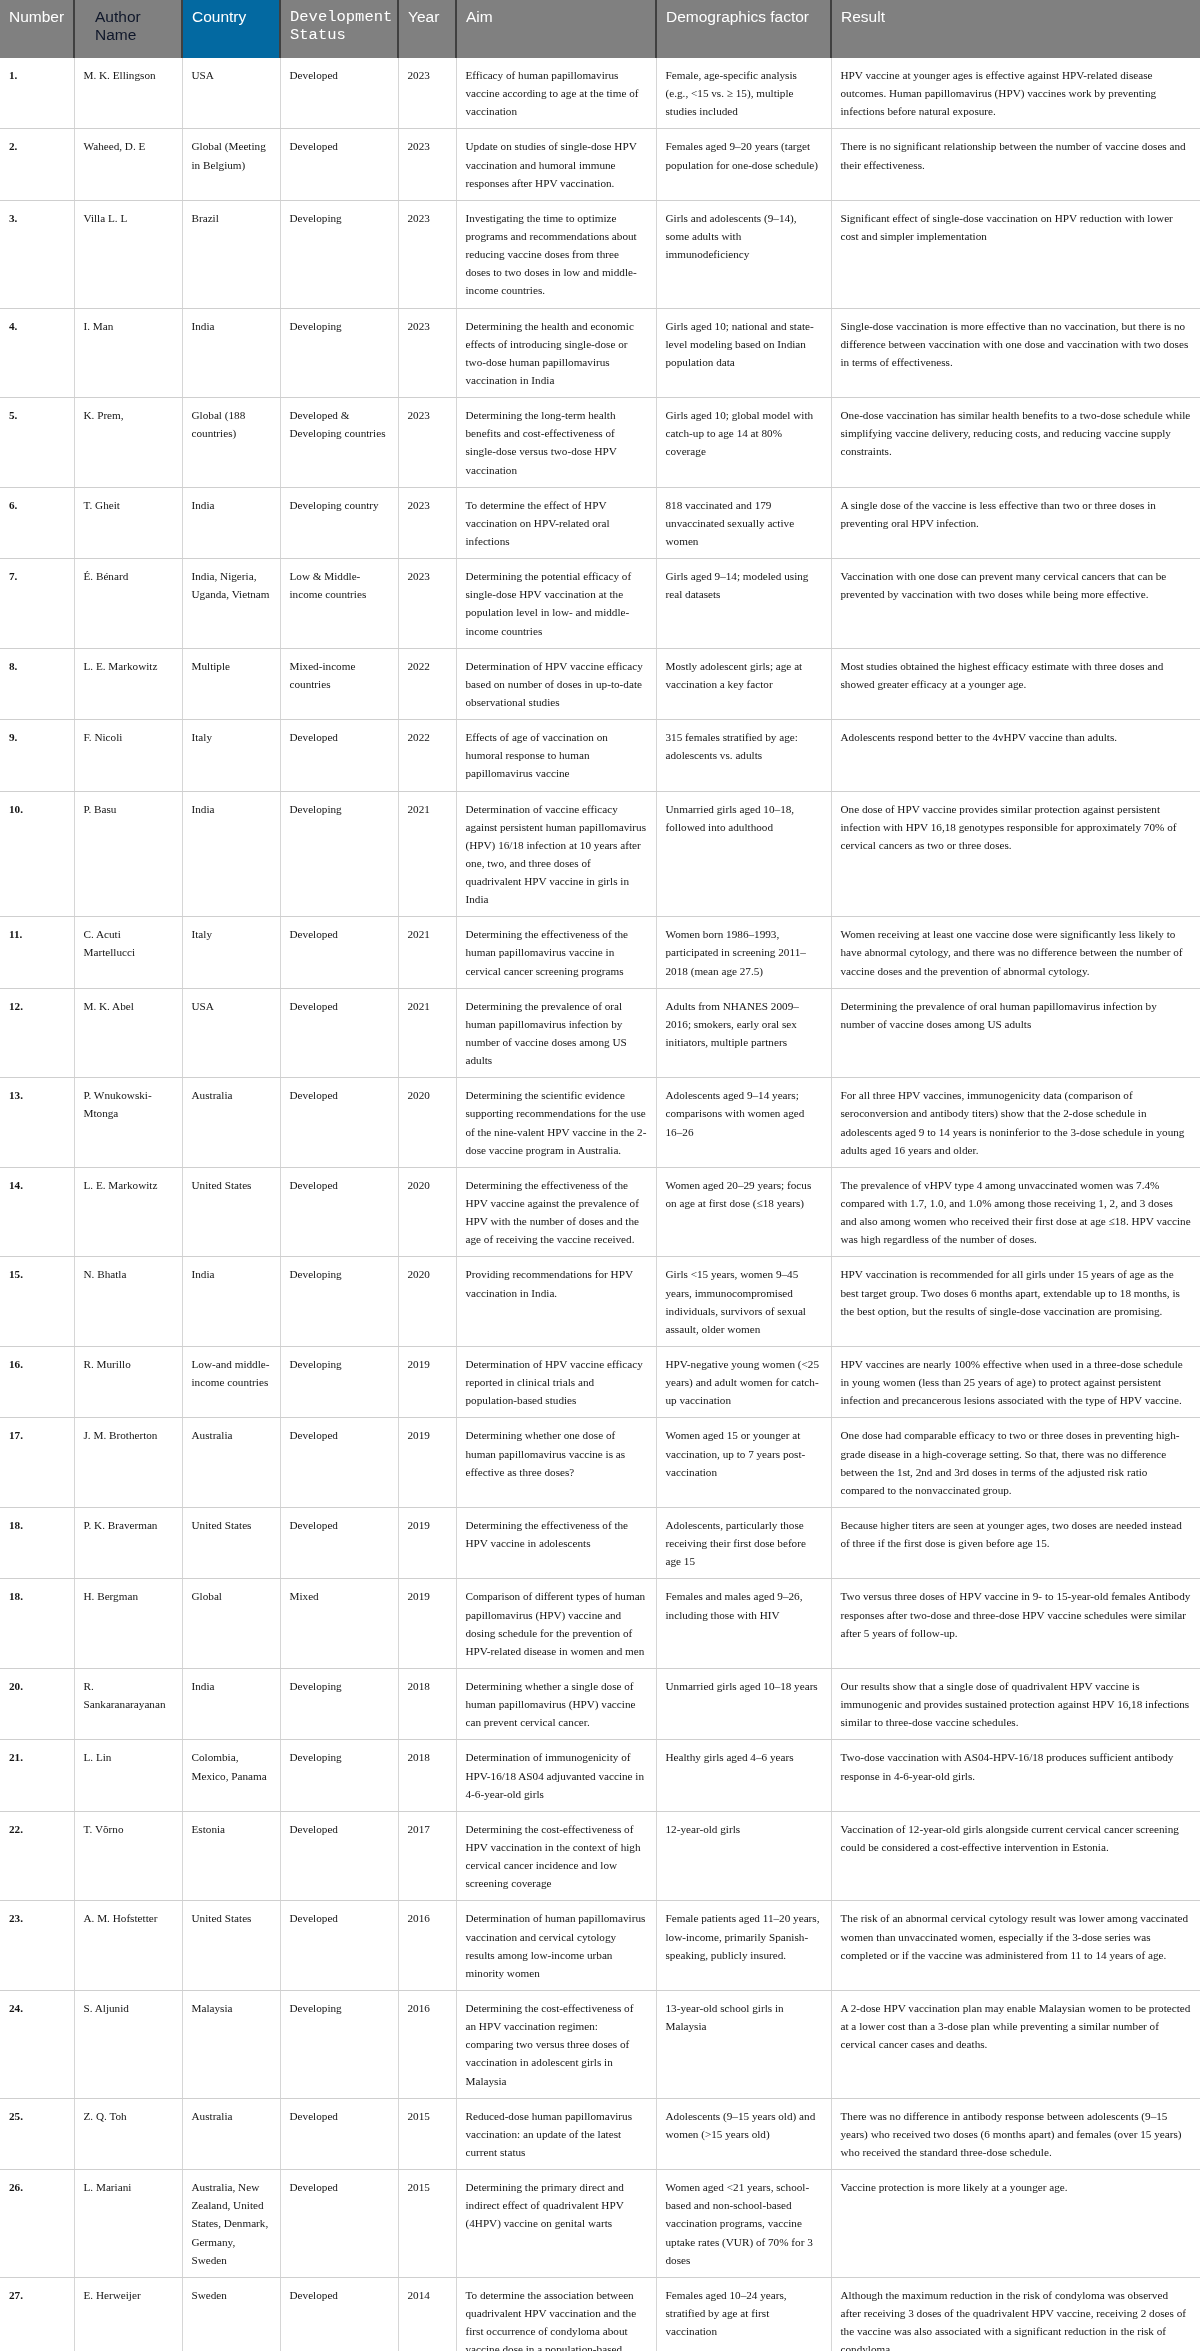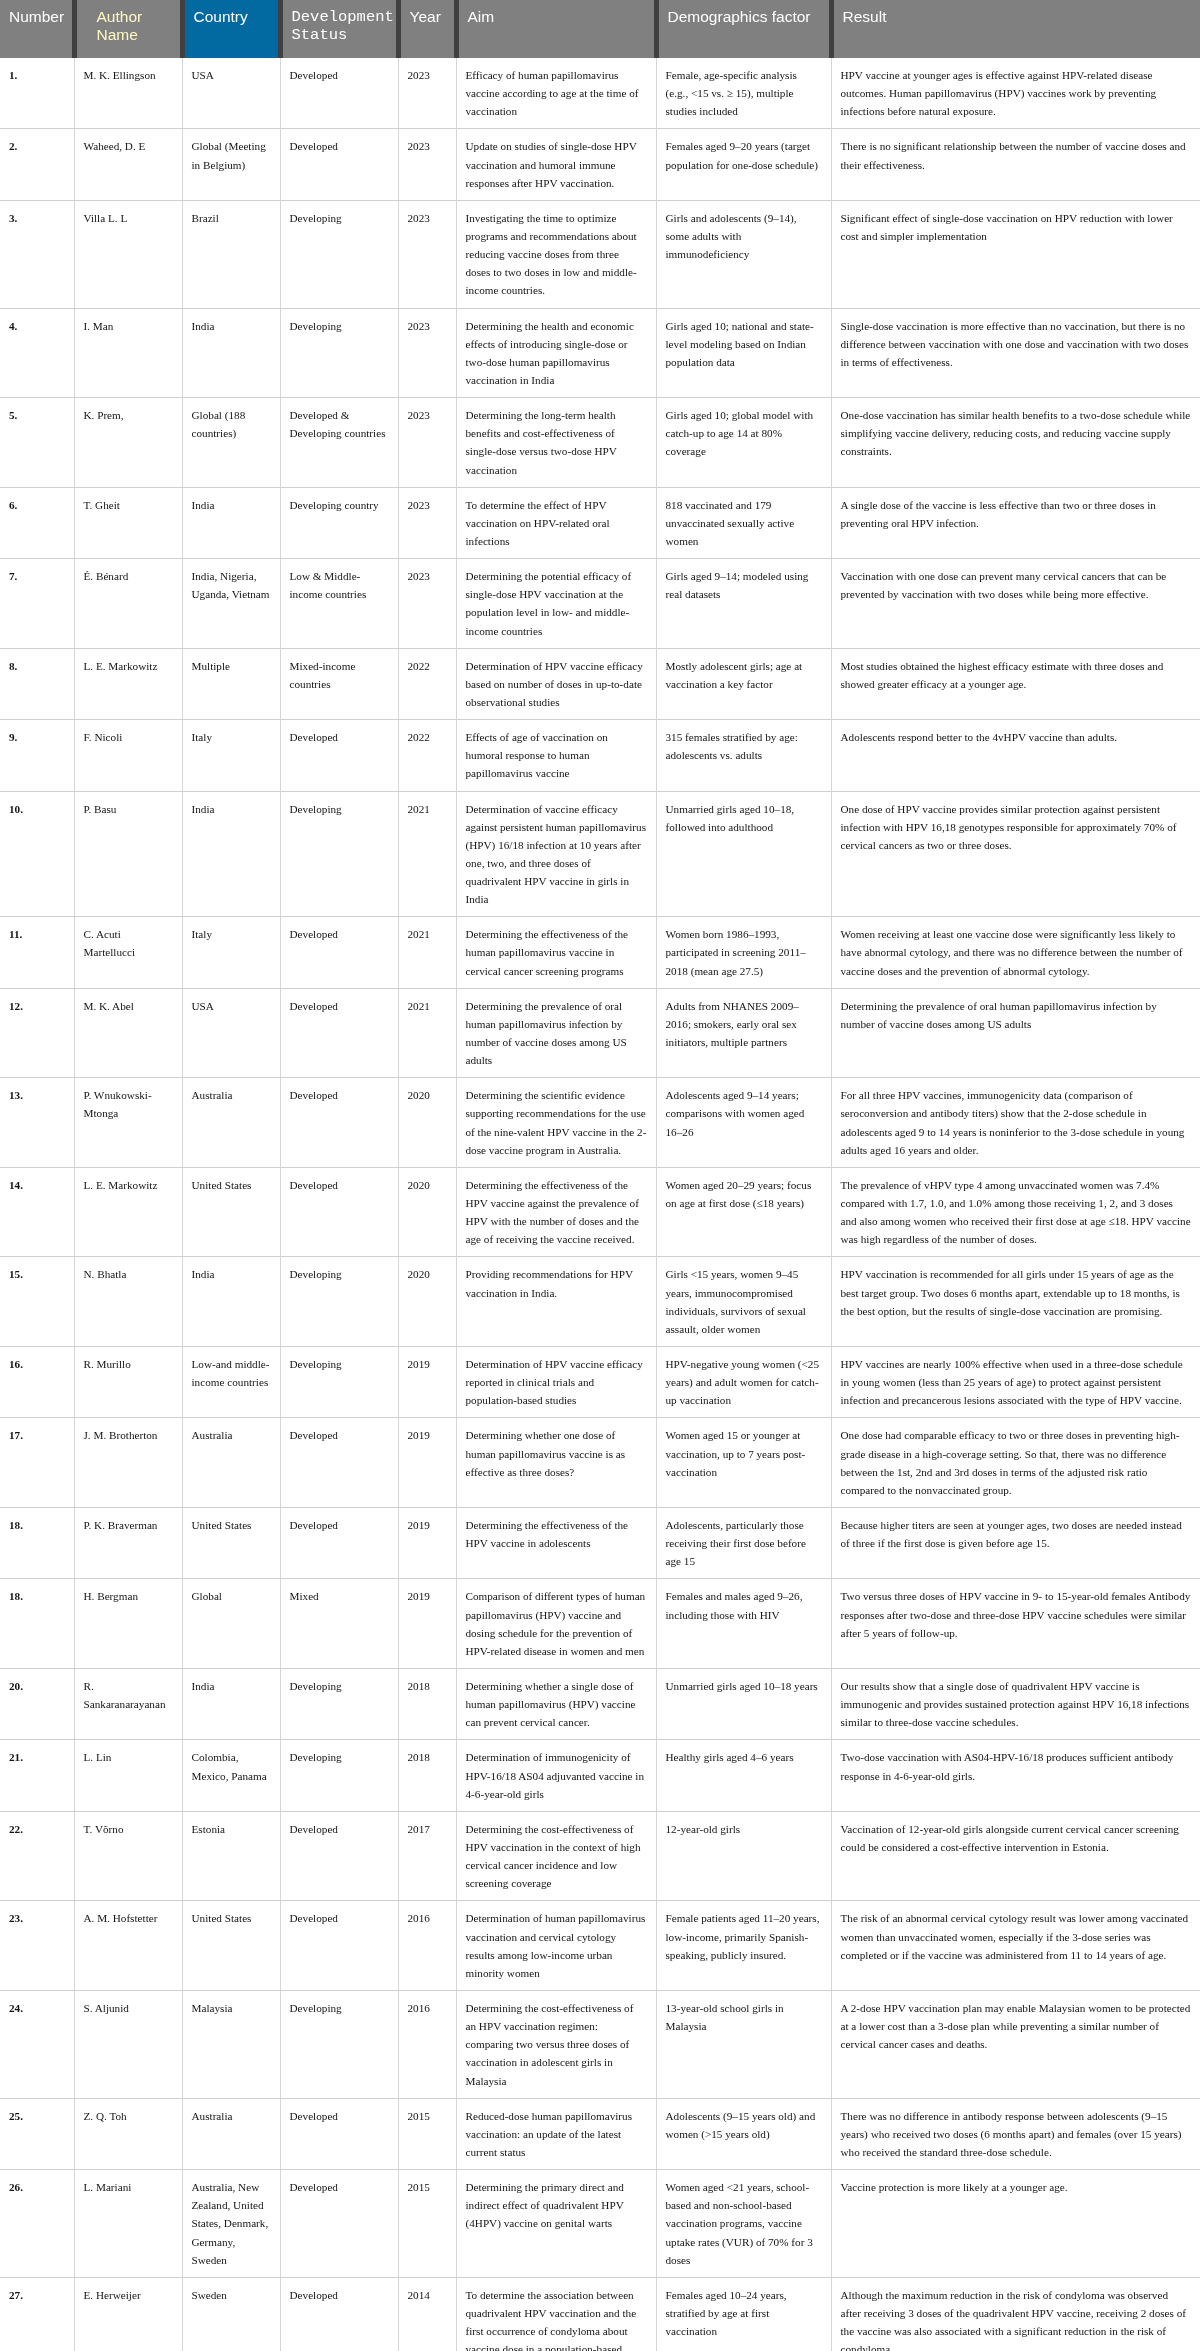--- a/index.html
+++ b/index.html
@@ -21,21 +21,21 @@
     background: #808080;
     color: #ffffff;
     font-family: "Liberation Sans", "DejaVu Sans", sans-serif;
     font-weight: normal;
     font-size: 15.5px;
     line-height: 1.18;
     text-align: left;
     vertical-align: top;
     padding: 8px 8px 8px 9px;
     height: 42px;
-    border-right: 5px solid #404040;
+    border-right: 2px solid #404040;
   }
   table.study-table thead th:last-child {
     border-right: none;
   }
   table.study-table tbody td {
     font-family: "Liberation Serif", "DejaVu Serif", serif;
     font-size: 11.2px;
     line-height: 1.62;
     text-align: left;
     vertical-align: top;
@@ -76,21 +76,21 @@
     <col class="c-country">
     <col class="c-devstatus">
     <col class="c-year">
     <col class="c-aim">
     <col class="c-demo">
     <col class="c-result">
   </colgroup>
   <thead>
     <tr>
       <th style="background: rgb(128, 128, 128); color: rgb(255, 255, 255);">Number</th>
-      <th style="background: rgb(128, 128, 128); color: #fef9c3; padding-left: 20px;">Author Name</th>
+      <th style="background: rgb(128, 128, 128); color: #0f172a; padding-left: 20px;">Author Name</th>
       <th style="background: #0369a1; color: rgb(255, 255, 255);">Country</th>
       <th style="background: rgb(128, 128, 128); color: rgb(255, 255, 255); font-family: Liberation Mono, monospace;">Development Status</th>
       <th style="background: rgb(128, 128, 128); color: rgb(255, 255, 255);">Year</th>
       <th style="background: rgb(128, 128, 128); color: #ffffff;">Aim</th>
       <th style="background: rgb(128, 128, 128); color: rgb(255, 255, 255);">Demographics factor</th>
       <th style="background: rgb(128, 128, 128); color: rgb(255, 255, 255);">Result</th>
     </tr>
   </thead>
   <tbody id="table-body">
       <tr>

